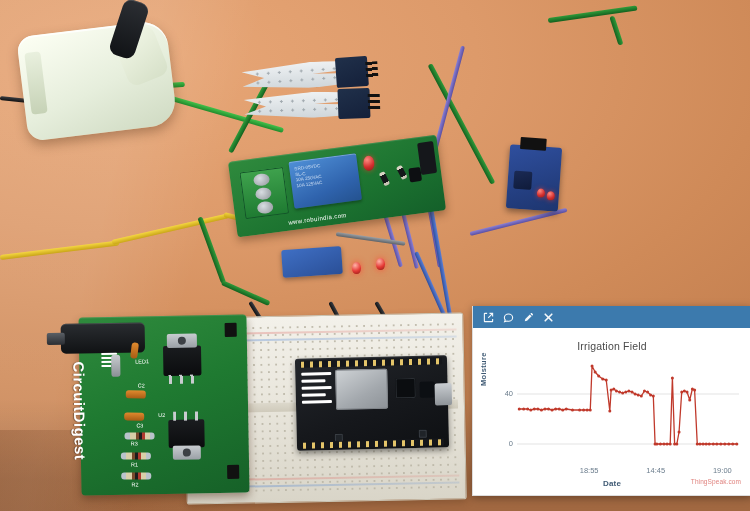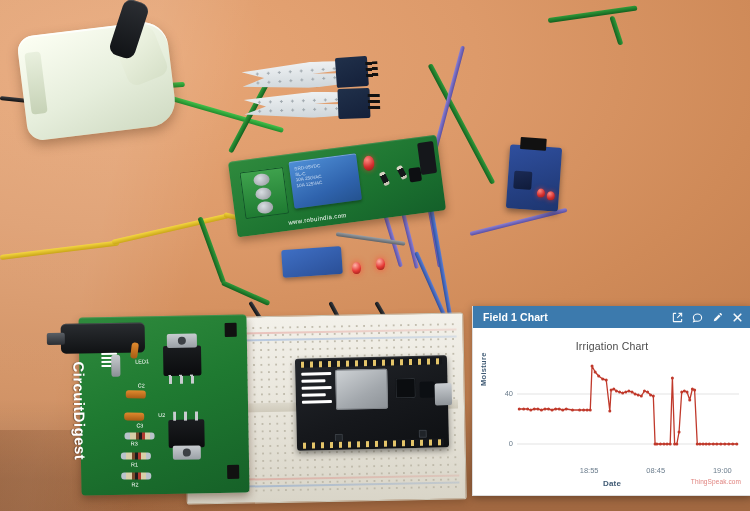--- a/index.html
+++ b/index.html
@@ -339,21 +339,20 @@
     <div class="silk" style="left:56px;top:106px;">C3</div>
     <div class="silk" style="left:50px;top:124px;">R3</div>
     <div class="silk" style="left:50px;top:145px;">R1</div>
     <div class="silk" style="left:50px;top:165px;">R2</div>
     <div class="silk" style="left:78px;top:96px;">U2</div>
   </div>
 
   <div class="panel">
 
     <div class="panel-head">
-      <div class="panel-title">Field 1 Chart</div>
       <div class="panel-icons">
         <span class="ic">
           <svg viewBox="0 0 16 16" width="11" height="11" fill="none" stroke="#ffffff" stroke-width="1.6">
             <path d="M6 2H2.6A.6.6 0 0 0 2 2.6v10.8a.6.6 0 0 0 .6.6h10.8a.6.6 0 0 0 .6-.6V10"></path>
             <path d="M9.5 2H14v4.5"></path>
               <path d="M14 2L7.6 8.4"></path>
           </svg>
         </span>
         <span class="ic">
           <svg viewBox="0 0 16 16" width="11" height="11" fill="none" stroke="#ffffff" stroke-width="1.6">
@@ -369,21 +368,21 @@
         <span class="ic">
           <svg viewBox="0 0 16 16" width="11" height="11" fill="none" stroke="#ffffff" stroke-width="2.3" stroke-linecap="round">
             <path d="M3.2 3.2l9.6 9.6"></path>
               <path d="M12.8 3.2l-9.6 9.6"></path>
           </svg>
         </span>
       </div>
     </div>
 
     <div class="panel-body">
-      <div class="chart-title">Irrigation Chart</div>
+      <div class="chart-title">Irrigation Field</div>
 
       <div class="plotwrap">
         <div class="ylabel">Moisture</div>
         <svg class="plot" id="plotsvg" width="278" height="100" viewBox="0 0 278 100">
             <line x1="44" x2="266" y1="86" y2="86" class="gridline"></line>
             <line x1="44" x2="266" y1="36" y2="36" class="gridline"></line>
             <path d="M46.22 51.00 L50.66 51.00 L54.66 51.00 L57.76 52.00 L61.32 51.00 L64.87 51.00 L68.42 52.00 L71.97 51.00 L75.52 51.00 L79.08 52.00 L82.63 51.00 L86.18 51.00 L89.73 52.00 L93.28 51.00 L99.50 52.00 L106.60 52.00 L110.60 52.00 L114.15 52.00 L117.26 52.00 L119.04 8.00 L122.14 14.00 L125.70 18.00 L129.69 21.00 L133.24 22.00 L136.80 53.00 L138.13 32.00 L140.79 31.00 L143.46 33.00 L146.56 34.00 L149.67 35.00 L152.78 34.00 L155.89 33.00 L159.00 34.00 L162.10 36.00 L165.21 37.00 L168.32 38.00 L171.43 33.00 L174.54 34.00 L177.64 37.00 L180.31 38.00 L182.08 86.00 L183.86 86.00 L187.41 86.00 L190.96 86.00 L194.07 86.00 L197.18 86.00 L199.40 20.00 L201.62 86.00 L203.84 86.00 L206.06 74.00 L208.72 34.00 L211.39 33.00 L214.05 34.00 L216.72 42.00 L219.38 31.00 L221.60 32.00 L224.26 86.00 L226.93 86.00 L230.04 86.00 L233.14 86.00 L236.25 86.00 L240.25 86.00 L243.80 86.00 L247.80 86.00 L251.79 86.00 L255.79 86.00 L259.78 86.00 L263.78 86.00 " class="dataline" stroke="#c0392b"></path>
             <circle cx="46.22" cy="51.00" r="1.5" class="dot" fill="#c0392b"></circle>
             <circle cx="50.66" cy="51.00" r="1.5" class="dot" fill="#c0392b"></circle>
             <circle cx="54.66" cy="51.00" r="1.5" class="dot" fill="#c0392b"></circle>
@@ -452,21 +451,21 @@
             <circle cx="255.79" cy="86.00" r="1.5" class="dot" fill="#c0392b"></circle>
             <circle cx="259.78" cy="86.00" r="1.5" class="dot" fill="#c0392b"></circle>
             <circle cx="263.78" cy="86.00" r="1.5" class="dot" fill="#c0392b"></circle>
           </svg>
         <div class="ytick" id="ytick0" style="top: 31px;">40</div>
         <div class="ytick" id="ytick1" style="top: 81px;">0</div>
       </div>
 
       <div id="xticks">
           <div class="xtick" style="left: 116.15px; top: 138px;">18:55</div>
-          <div class="xtick" style="left: 182.75px; top: 138px;">08:45</div>
+          <div class="xtick" style="left: 182.75px; top: 138px;">14:45</div>
           <div class="xtick" style="left: 249.35px; top: 138px;">19:00</div>
         </div>
       <div class="xlabel" style="top:151px;">Date</div>
       <div class="tsmark" style="top:150px;">ThingSpeak.com</div>
     </div>
 
   </div>
 
 </div>
 

